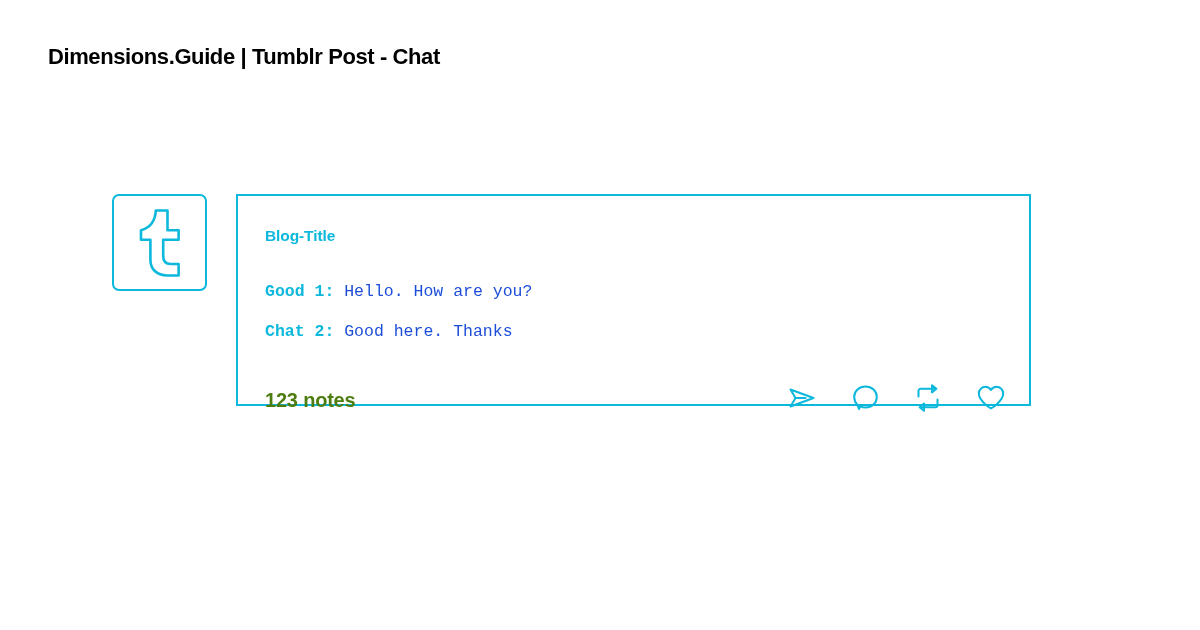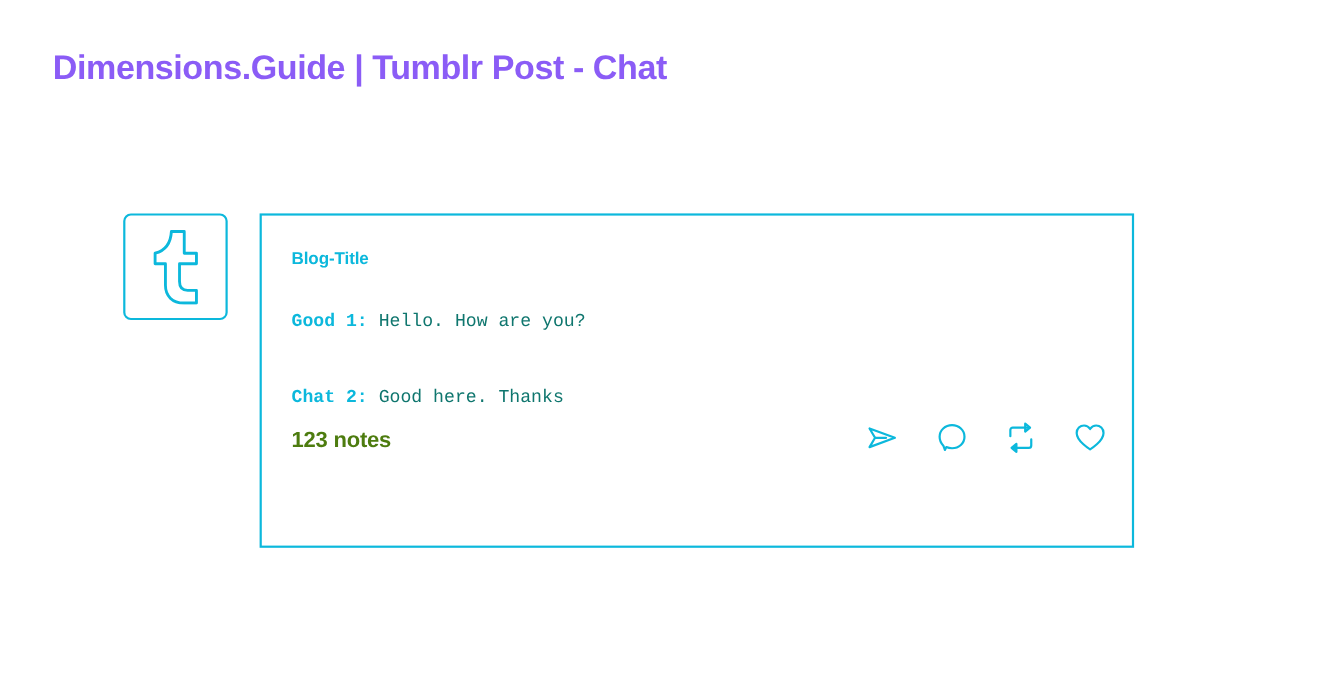--- a/index.html
+++ b/index.html
@@ -14,23 +14,23 @@
     -webkit-font-smoothing: antialiased;
     overflow: hidden;
     position: relative;
   }
 
   
   .page-title {
     position: absolute;
     left: 48px;
     top: 44px;
-    font-size: 31px;
+    font-size: 22px;
     font-weight: bold;
-    color: #8b5cf6;
+    color: #000000;
     letter-spacing: -0.4px;
     white-space: nowrap;
   }
 
   
   .avatar-box {
     position: absolute;
     left: 112px;
     top: 194px;
     width: 95px;
@@ -43,21 +43,21 @@
     justify-content: center;
   }
   .avatar-box svg { display: block; }
 
   
   .post-card {
     position: absolute;
     left: 236px;
     top: 194px;
     width: 795px;
-    height: 304px;
+    height: 212px;
     border: 2px solid #0cb8dc;
     box-sizing: border-box;
   }
 
   .blog-title {
     position: absolute;
     left: 27px;
     top: 31px;
     font-size: 15.5px;
     font-weight: bold;
@@ -68,26 +68,26 @@
   .chat-line {
     position: absolute;
     left: 27px;
     font-family: "Liberation Mono", "DejaVu Sans Mono", monospace;
     font-size: 16.5px;
     color: #2ec3e0;
     white-space: nowrap;
     letter-spacing: 0px;
   }
   .chat-line-1 { top: 86px; }
-  .chat-line-2 { top: 155px; }
+  .chat-line-2 { top: 126px; }
   .chat-speaker {
     font-weight: bold;
     color: #0cb8dc;
   }
-  .chat-text { color: #0f766e; text-align: center; }
+  .chat-text { color: #1d4ed8; text-align: center; }
 
   .notes-count {
     position: absolute;
     left: 27px;
     top: 193px;
     font-size: 20px;
     font-weight: bold;
     color: #4d7c0f;
     letter-spacing: -0.2px;
   }

